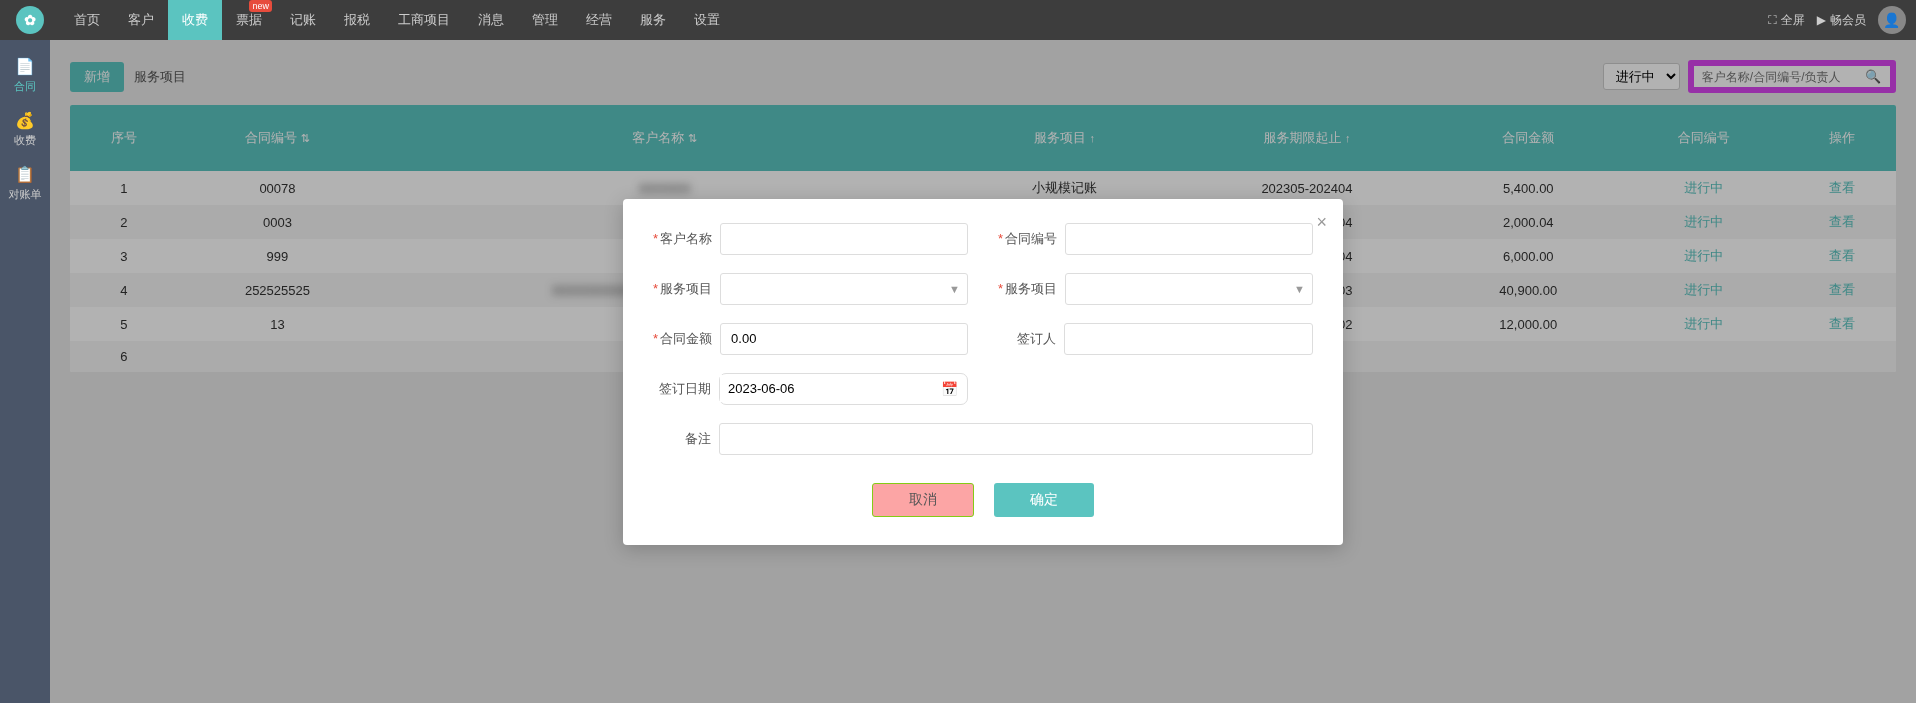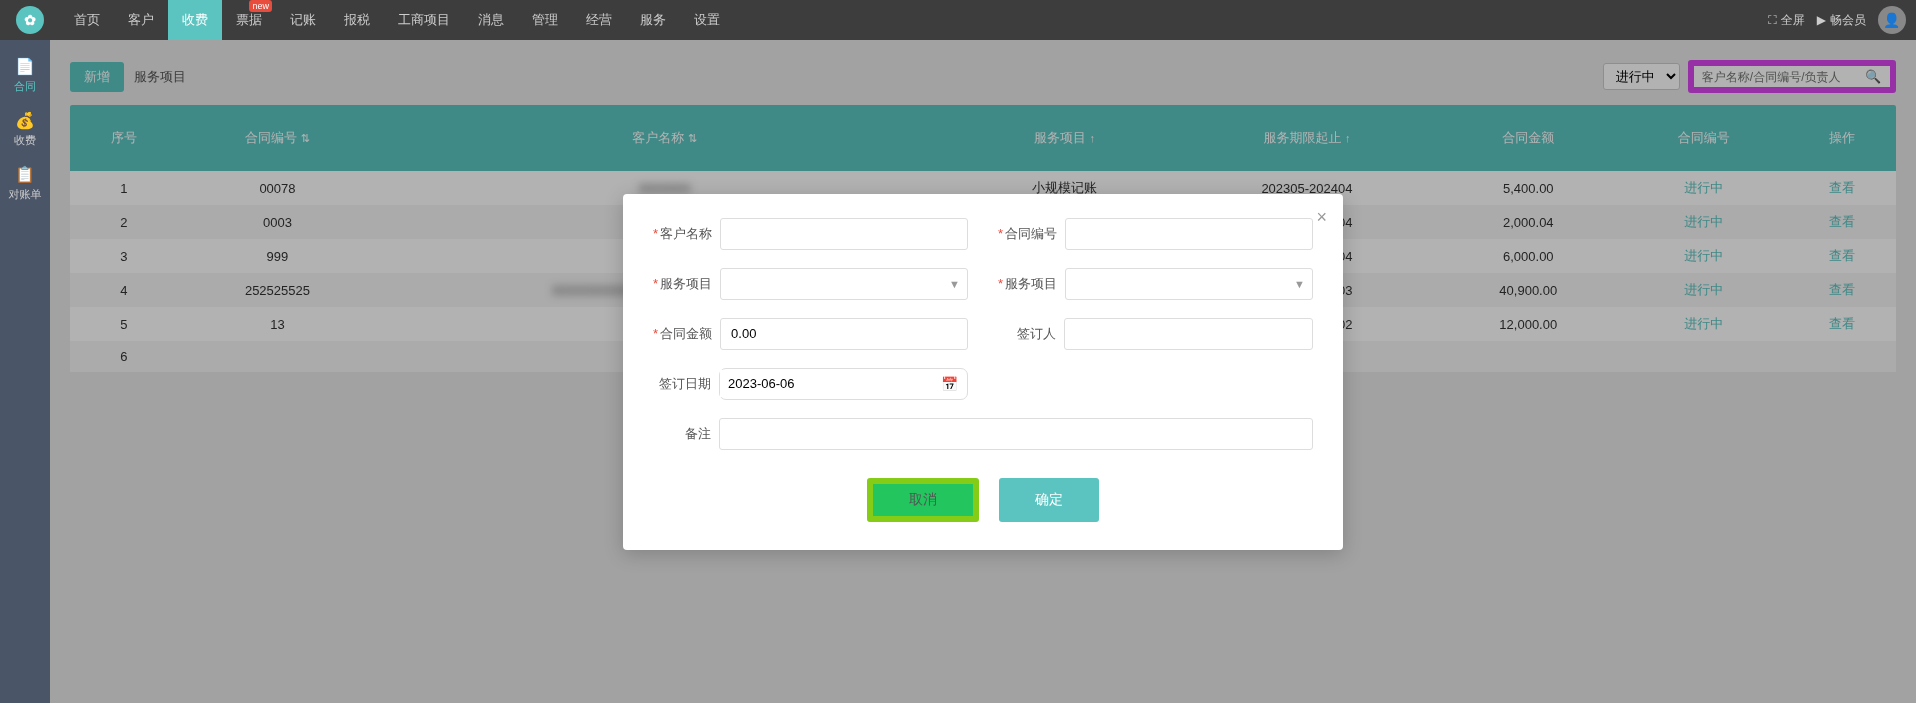--- a/index.html
+++ b/index.html
@@ -328,22 +328,22 @@
     .form-full-row {
       grid-column: 1 / -1;
     }
     .modal-footer {
       display: flex;
       justify-content: center;
       gap: 20px;
       margin-top: 28px;
     }
     .btn-cancel {
-      background: #22c55e;
-      border: 6px solid #84cc16;
+      background: #fca5a5;
+      border: 1px solid #84cc16;
       color: #555;
       padding: 7px 36px;
       border-radius: 3px;
       font-size: 14px;
       cursor: pointer;
     }
     .btn-confirm {
       background: #5bc4c0;
       border: none;
       color: white;

